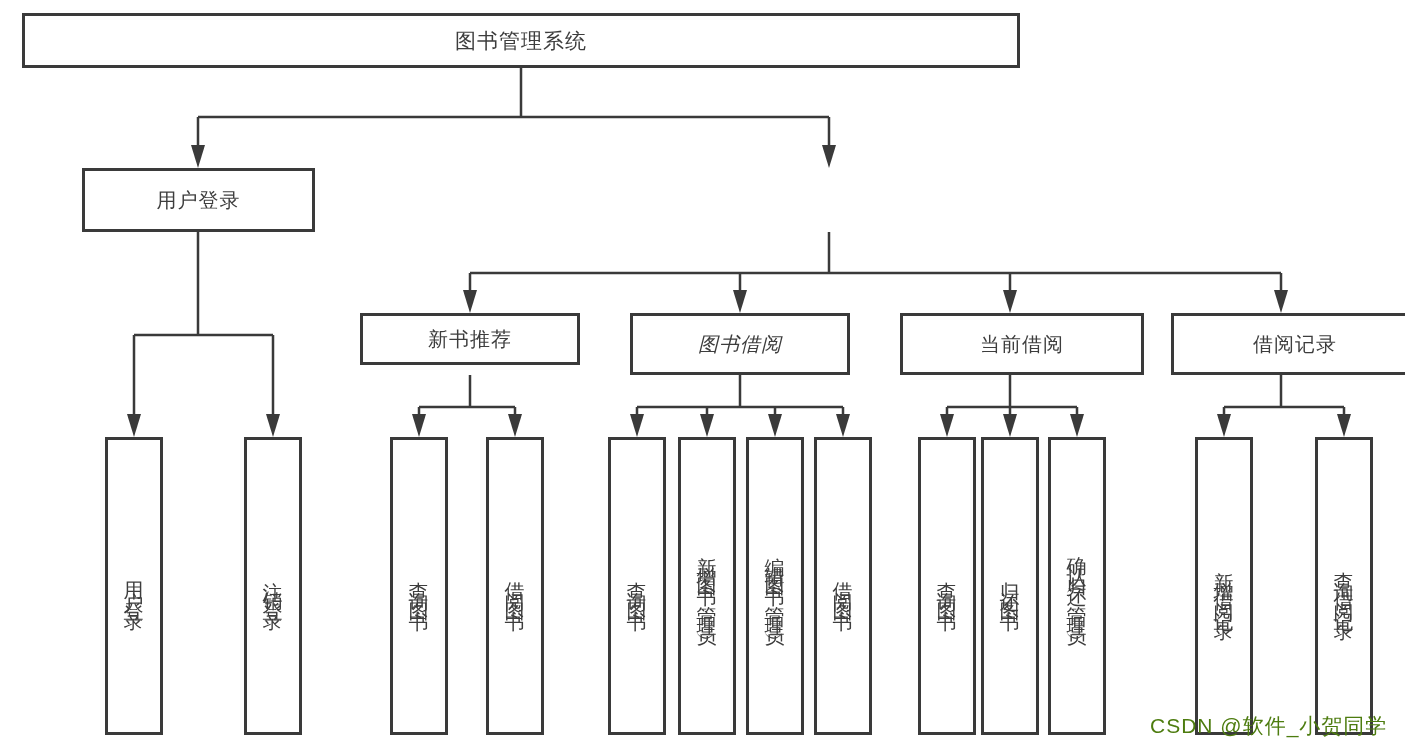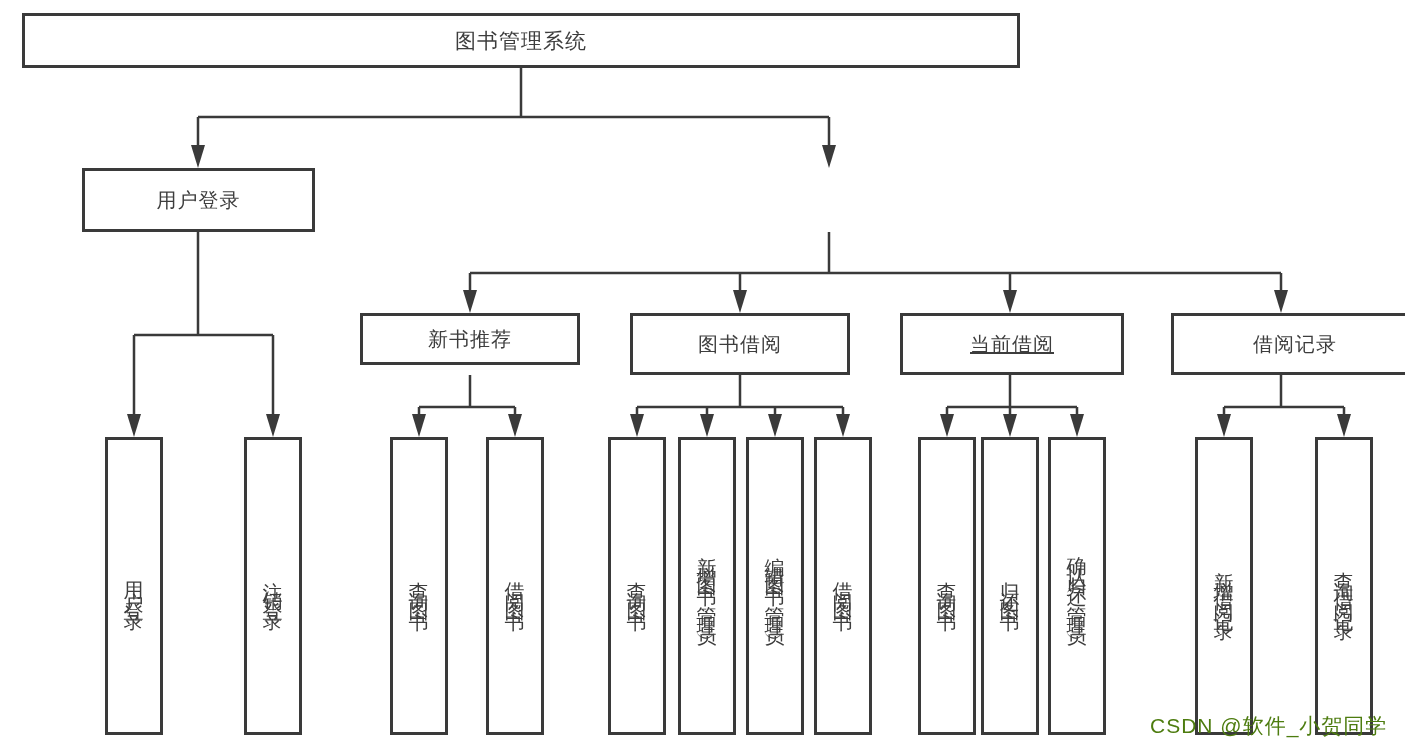--- a/index.html
+++ b/index.html
@@ -112,24 +112,24 @@
     <span>图书管理系统</span>
   </div>
 
   <div class="node hnode" style="left:82px; top:168px; width:233px; height:64px;">
     <span>用户登录</span>
   </div>
 
   <div class="node hnode" style="left:360px; top:313px; width:220px; height:52px;">
     <span>新书推荐</span>
   </div>
-  <div class="node hnode" style="left:630px; top:313px; width:220px; height:62px;">
+  <div class="node hnode" style="left:630px; top:313px; width:220px; height:62px;font-style:italic;">
     <span>图书借阅</span>
   </div>
-  <div class="node hnode" style="left:900px; top:313px; width:224px; height:62px;text-decoration:underline;">
+  <div class="node hnode" style="left:900px; top:313px; width:244px; height:62px;">
     <span>当前借阅</span>
   </div>
   <div class="node hnode" style="left:1171px; top:313px; width:248px; height:62px;">
     <span>借阅记录</span>
   </div>
 
   <div class="node vnode" style="left:105px;">
     <span class="vtext">用户登录</span>
   </div>
   <div class="node vnode" style="left:244px;">

